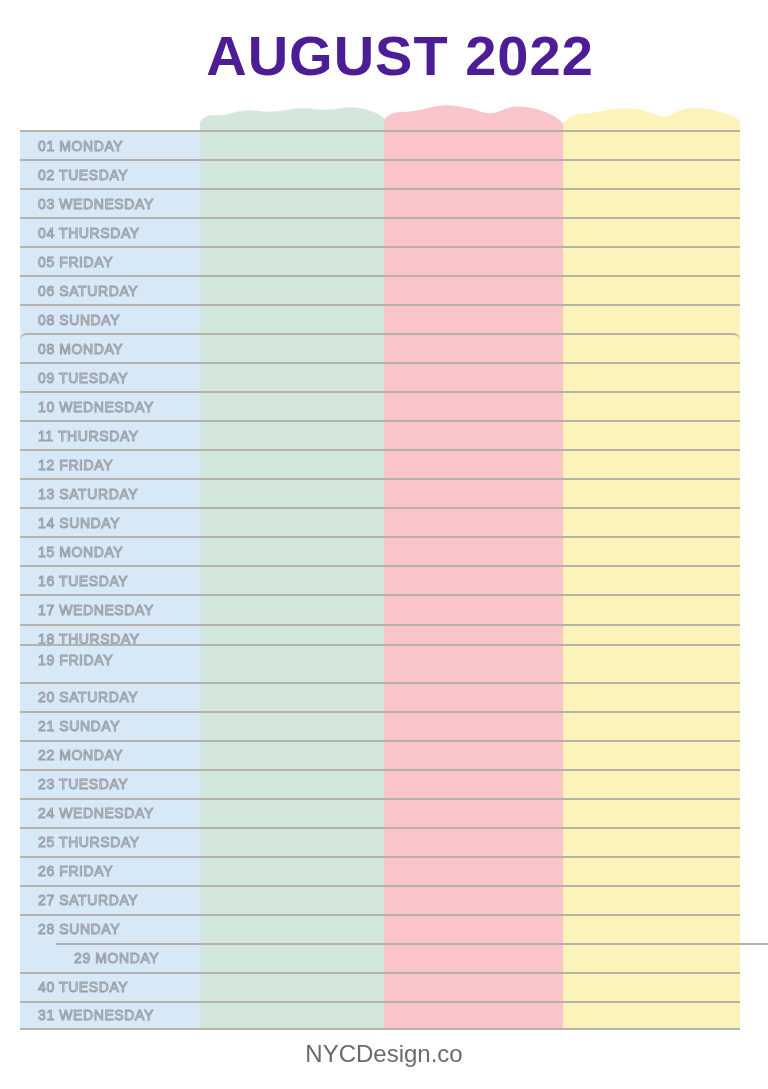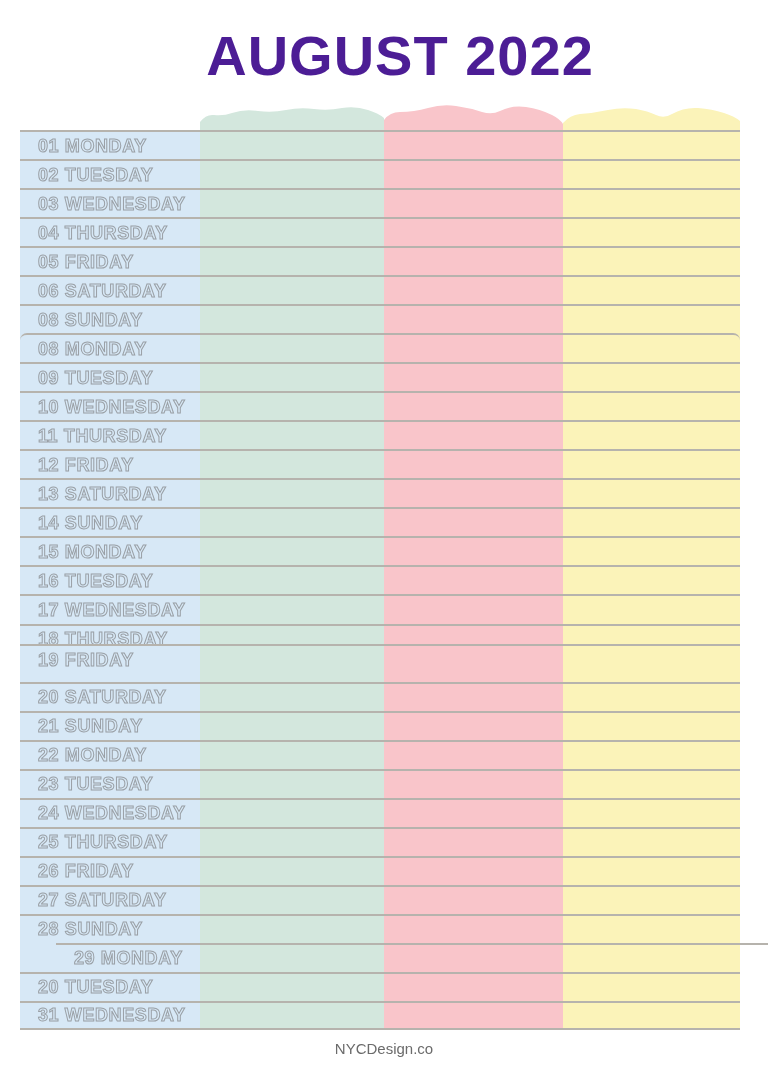--- a/index.html
+++ b/index.html
@@ -73,37 +73,37 @@
     height: 29.03px;
     border-top: 2px solid #b6b3ad;
   }
   .row:last-child { border-bottom: 2px solid #b6b3ad; }
 
   .row-label {
     position: absolute;
     left: 18px;
     top: 50%;
     transform: translateY(-50%);
-    font-size: 18px;
-    font-weight: bold;
+    font-size: 14px;
+    font-weight: normal;
     letter-spacing: 0.6px;
     font-family: "Liberation Sans", sans-serif;
     color: transparent;
     -webkit-text-stroke: 1px #9aa0a6;
     white-space: nowrap;
   }
 
   
   #footer {
     position: absolute;
     left: 0;
     top: 1040px;
     width: 768px;
     text-align: center;
-    font-size: 15px;
+    font-size: 24px;
     color: #6b6b6b;
     font-family: "Liberation Sans", sans-serif;
   }
 </style>
 </head>
 <body>
 
 <div id="page">
 
   <div id="title">AUGUST 2022</div>
@@ -212,21 +212,21 @@
         <div class="row" style="top: 754.78px;">
           <div class="row-label">27 SATURDAY</div>
         </div>
         <div class="row" style="top: 783.81px;">
           <div class="row-label">28 SUNDAY</div>
         </div>
         <div class="row" style="top: 812.84px; margin-left: 36px;">
           <div class="row-label">29 MONDAY</div>
         </div>
         <div class="row" style="top: 841.87px;">
-          <div class="row-label">20 TUESDAY</div>
+          <div class="row-label">40 TUESDAY</div>
         </div>
         <div class="row" style="top: 870.9px;">
           <div class="row-label">31 WEDNESDAY</div>
         </div>
       </div>
   </div>
 
   <div id="footer">NYCDesign.co</div>
 
 </div>

